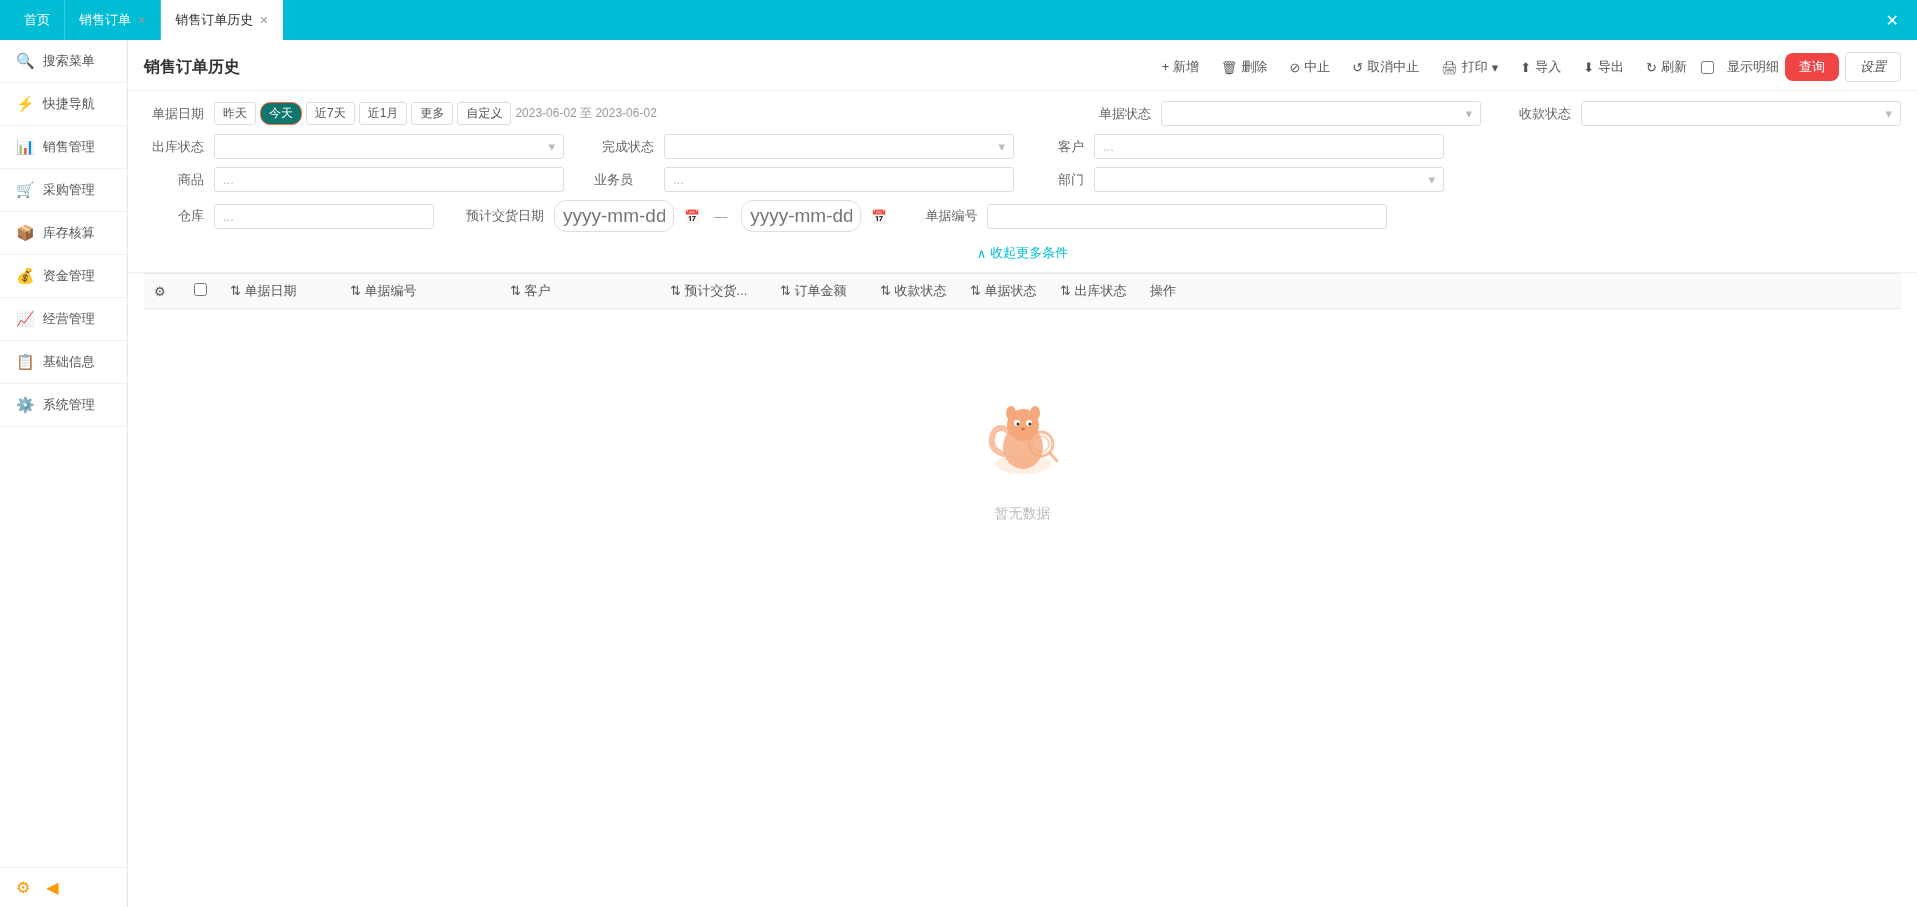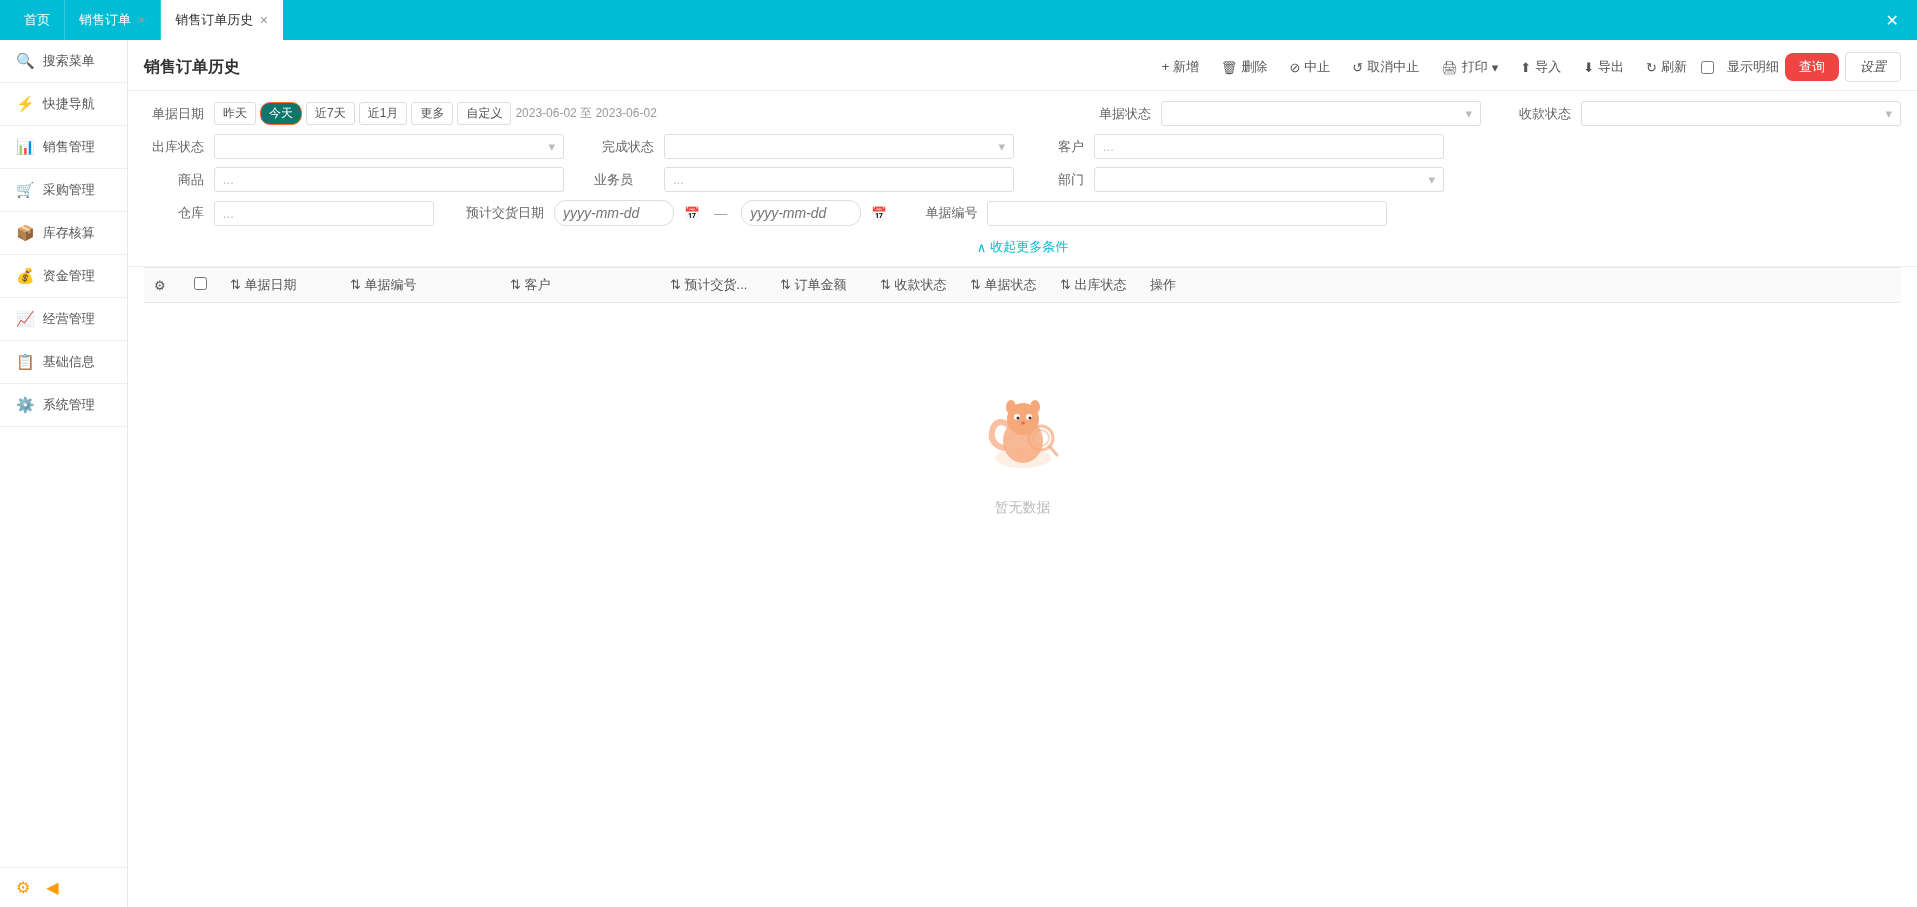--- a/index.html
+++ b/index.html
@@ -228,25 +228,24 @@
       color: #00bcd4;
       cursor: pointer;
       font-size: 13px;
       justify-content: center;
       padding: 4px 0 0 0;
     }
     .date-input {
       border: 1px solid #ddd;
       border-radius: 12px;
       padding: 4px 8px;
-      font-size: 14px;
+      font-size: 19px;
       outline: none;
       width: 120px;
       color: #bbb;
-      font-style: italic;
     }
     .cal-icon { color: #bbb; cursor: pointer; }
     .dash { color: #999; padding: 0 4px; }
 
     
     .table-area {
       flex: 1;
       overflow: auto;
       padding: 0 16px;
     }

